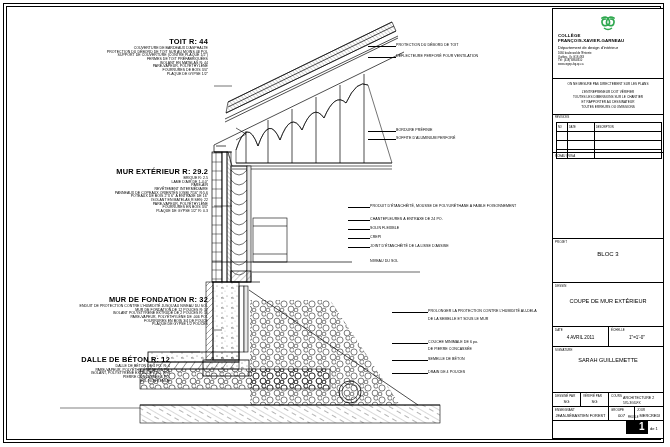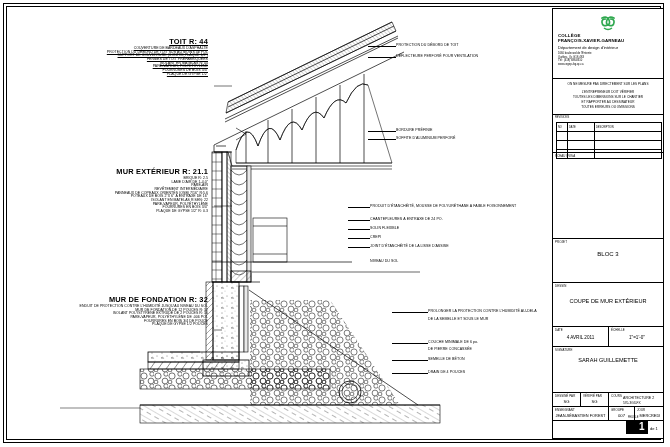--- a/index.html
+++ b/index.html
@@ -207,34 +207,34 @@
     </g>
 
     <g stroke="#000" stroke-width="0.55" fill="none">
       <path d="M214 86 L232 86"></path>
       <path d="M214 206 L232 206"></path>
       <path d="M214 330 L222 330"></path>
       <path d="M170 352 L200 352"></path>
     </g>
   </svg>
 
-  <div class="tblock" style="left:10px;top:38px;width:198px;text-decoration:underline;">
+  <div class="tblock" style="left:10px;top:38px;width:198px;">
     <div class="hd">TOIT R: 44</div>
     <div class="ln">COUVERTURE DE BARDEAUX D'ASPHALTE</div>
     <div class="ln">PROTECTION DU DÉBORD DE TOIT SUR AU MOINS 48 POL</div>
     <div class="ln">SUPPORT DE COUVERTURE (CONTRE PLAQUÉ 1/2")</div>
     <div class="ln">FERMES DE TOIT PRÉFABRIQUÉES</div>
     <div class="ln">ISOLANT EN MATELAS R: 44</div>
     <div class="ln">PARE-VAPEUR, POLYÉTHYLÈNE</div>
     <div class="ln">FOURRURES DE BOIS 3/4"</div>
     <div class="ln">PLAQUE DE GYPSE 1/2"</div>
   </div>
 
   <div class="tblock" style="left:10px;top:168px;width:198px;">
-    <div class="hd">MUR EXTÉRIEUR R: 21.1</div>
+    <div class="hd">MUR EXTÉRIEUR R: 29.2</div>
     <div class="ln">BRIQUE R: 2.5</div>
     <div class="ln">LAME D'AIR DE 1-4.0"</div>
     <div class="ln">PARE-AIR</div>
     <div class="ln">REVÊTEMENT INTERMÉDIAIRE</div>
     <div class="ln">PANNEAUX DE COPEAUX ORIENTÉS (OSB) 7/16" R:5.6</div>
     <div class="ln">POTEAUX DE BOIS 2"X 6" À ENTRAXE DE 16"</div>
     <div class="ln">ISOLANT EN MATELAS R:SEN: 22</div>
     <div class="ln">PARE-VAPEUR, POLYÉTHYLÈNE</div>
     <div class="ln">FOURRURES EN BOIS 3/4"</div>
     <div class="ln">PLAQUE DE GYPSE 1/2" R: 0.3</div>
@@ -243,20 +243,28 @@
   <div class="tblock" style="left:10px;top:296px;width:198px;">
     <div class="hd">MUR DE FONDATION R: 32</div>
     <div class="ln">ENDUIT DE PROTECTION CONTRE L'HUMIDITÉ JUSQU'AU NIVEAU DU SOL</div>
     <div class="ln">MUR DE FONDATION DE 12 POUCES R: 12</div>
     <div class="ln">ISOLANT POLYSTYRÈNE EXTRUDÉ DE 2 POUCES R: 16</div>
     <div class="ln">PARE-VAPEUR, POLYÉTHYLÈNE DE .006 POL</div>
     <div class="ln">FOURRURES EN BOIS 3/4 DE POUCE</div>
     <div class="ln">PLAQUE DE GYPSE 1/2 POUCES</div>
   </div>
 
+  <div class="tblock" style="left:10px;top:356px;width:160px;">
+    <div class="hd">DALLE DE BÉTON R: 12</div>
+    <div class="ln">DALLE DE BÉTON DE 4 PO. R: 4</div>
+    <div class="ln">PARE-VAPEUR, POLYÉTHYLÈNE DE .01 PO.</div>
+    <div class="ln">ISOLANT, POLYSTYRÈNE EXTRUDÉ 2 PO. R: 8</div>
+    <div class="ln">PIERRE CONCASSÉE 6 PO.</div>
+    <div class="ln">SOL NON REMUÉ</div>
+  </div>
 
   <div id="right-callouts">
       <div class="rblock" style="left: 396px; top: 43px; position: absolute;">
         <div class="leadline" style="left: -28px; top: 3px; width: 28px;"></div>
         <div class="ln">PROTECTION DU DÉBORD DE TOIT</div>
       </div>
       <div class="rblock" style="left: 396px; top: 54px; position: absolute;">
         <div class="leadline" style="left: -28px; top: 3px; width: 28px;"></div>
         <div class="ln">DÉFLECTEURE PERFORÉ POUR VENTILATION</div>
       </div>

